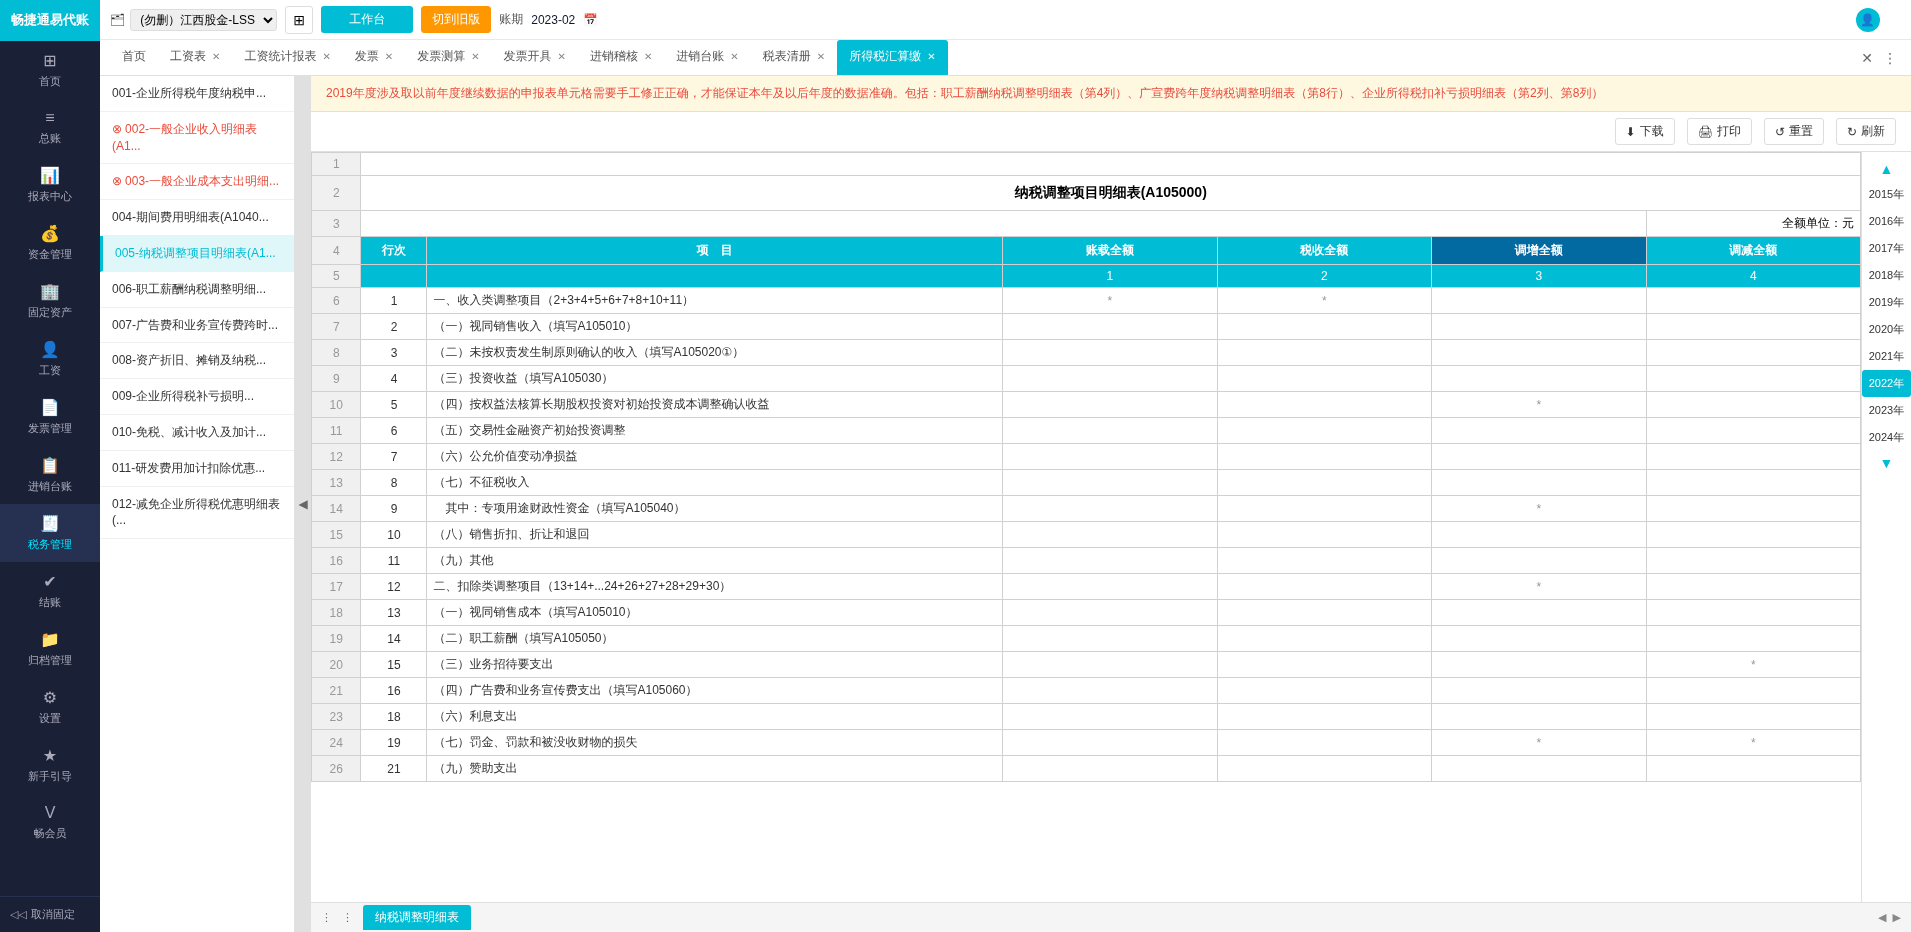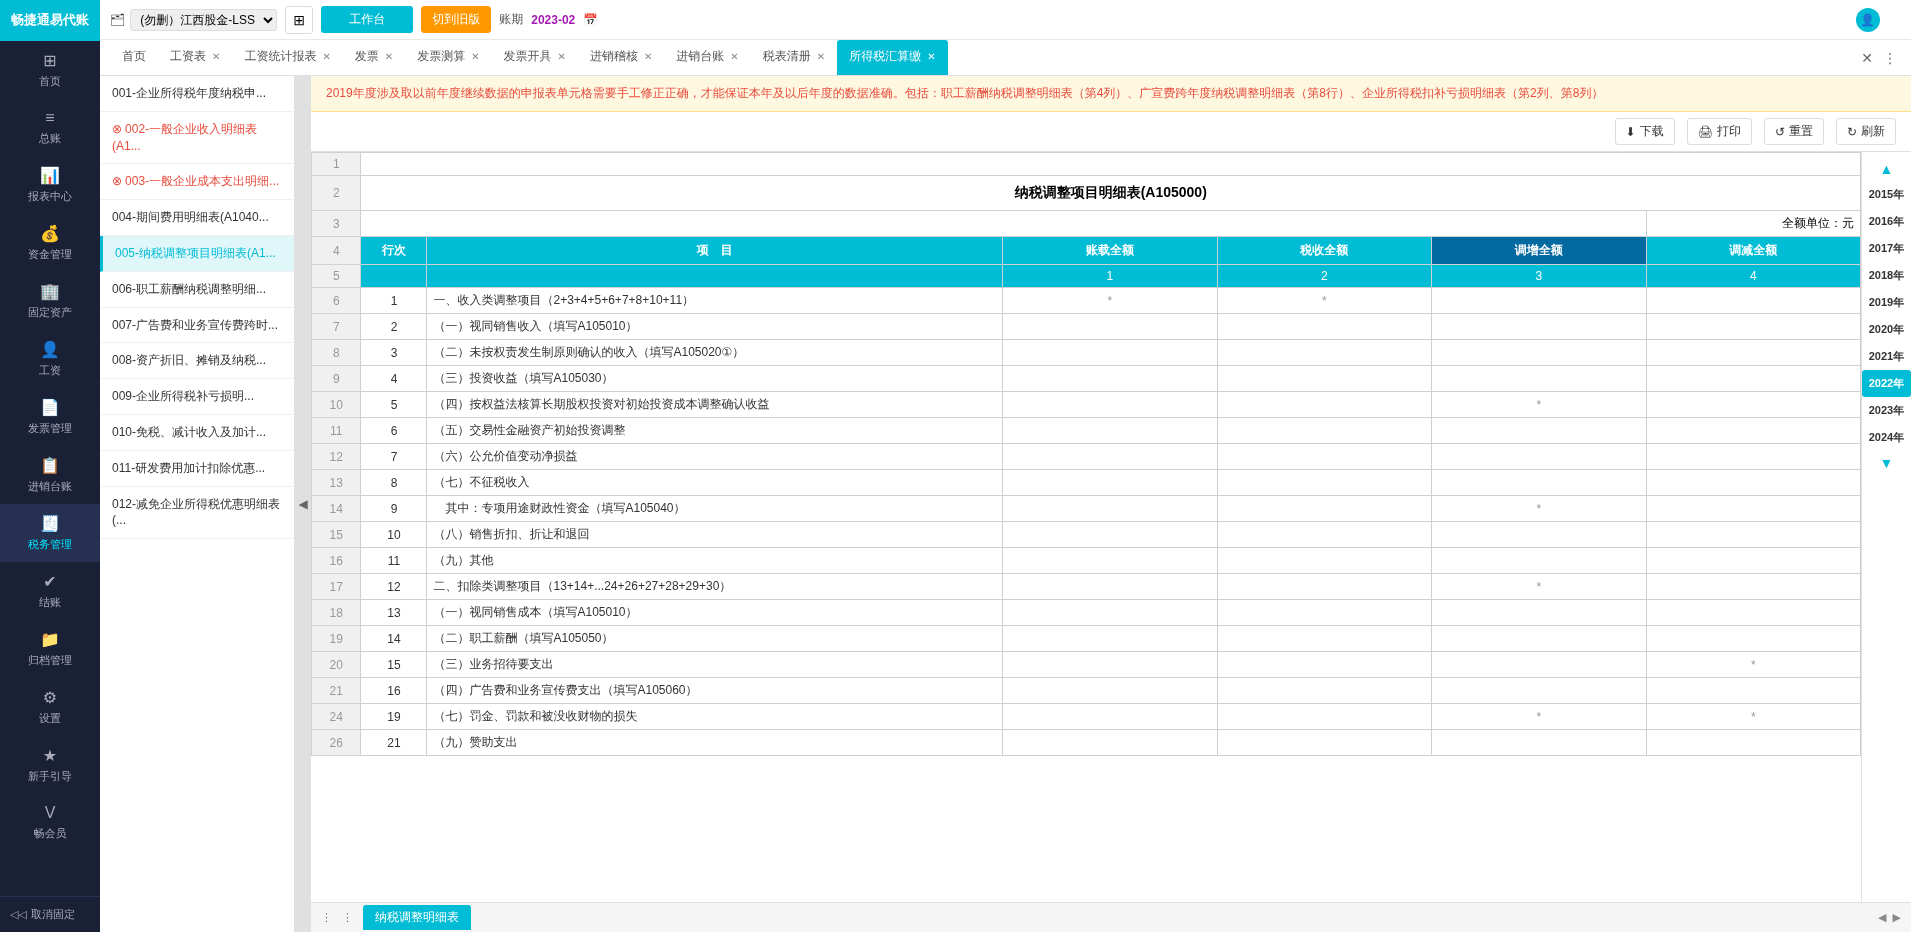--- a/index.html
+++ b/index.html
@@ -62,21 +62,21 @@
     .sheet-table { border-collapse: collapse; width: 100%; font-size: 12px; }
     .sheet-table th, .sheet-table td { border: 1px solid #d0d0d0; padding: 4px 6px; white-space: nowrap; }
     .sheet-table td.line-num { text-align: center; width: 40px; color: #333; }
     .sheet-table td.item-name { color: #333; }
     .sheet-table td.value-cell { text-align: right; min-width: 100px; }
     .sheet-table td.asterisk { text-align: center; color: #999; }
     .row-index-col { background: #f0f0f0; text-align: center; color: #999; width: 30px; border: 1px solid #d0d0d0; }
 
     
     .year-sidebar { width: 50px; background: #fff; border-left: 1px solid #e0e0e0; display: flex; flex-direction: column; align-items: center; padding: 5px 0; overflow-y: auto; flex-shrink: 0; }
-    .year-btn { padding: 6px 3px; font-size: 11px; color: #333; cursor: pointer; text-align: center; width: 100%; font-weight: bold; }
+    .year-btn { padding: 6px 3px; font-size: 11px; color: #333; cursor: pointer; text-align: center; width: 100%; }
     .year-btn.active { background: #00bcd4; color: #fff; border-radius: 3px; }
     .year-nav { padding: 4px; cursor: pointer; color: #00bcd4; font-size: 14px; }
 
     
     .bottom-bar { background: #f5f5f5; border-top: 1px solid #e0e0e0; height: 30px; display: flex; align-items: center; padding: 0 10px; flex-shrink: 0; }
     .bottom-tab { padding: 4px 12px; background: #00bcd4; color: #fff; border-radius: 3px 3px 0 0; font-size: 12px; cursor: pointer; }
 
     .sheet-scroll-area { display: flex; flex: 1; overflow: hidden; }
 
     
@@ -157,21 +157,21 @@
     <div class="topbar-company">
       <span>🗂</span>
       <select>
         <option>(勿删）江西股金-LSS</option>
       </select>
     </div>
     <div class="topbar-icon-btn">⊞</div>
     <button class="topbar-btn">工作台</button>
     <button class="topbar-btn-outline" style="background:#ff9800;color:#fff;border-color:#ff9800;">切到旧版</button>
     <span style="color:#555;">账期</span>
-    <span style="color:#a21caf;font-weight:bold;">2023-02</span>
+    <span style="color:#0f172a;font-weight:normal;">2023-02</span>
     <span>📅</span>
     <div class="topbar-right">
       <span style="cursor:pointer;">🎧 <span>人工咨询</span></span>
       <span style="width:24px;height:24px;border-radius:50%;background:#00bcd4;display:inline-flex;align-items:center;justify-content:center;color:#fff;">👤</span>
       <span>徐泽华</span>
     </div>
   </div>
 
   <div class="nav-tabs">
     <div class="nav-tab">
@@ -473,20 +473,29 @@
               <tr>
                 <td class="row-index-col">21</td>
                 <td class="line-num">16</td>
                 <td class="item-name">（四）广告费和业务宣传费支出（填写A105060）</td>
                 <td class="value-cell"></td>
                 <td class="value-cell"></td>
                 <td class="value-cell"></td>
                 <td class="value-cell"></td>
               </tr>
               <tr>
+                <td class="row-index-col">23</td>
+                <td class="line-num">18</td>
+                <td class="item-name">（六）利息支出</td>
+                <td class="value-cell"></td>
+                <td class="value-cell"></td>
+                <td class="value-cell"></td>
+                <td class="value-cell"></td>
+              </tr>
+              <tr>
                 <td class="row-index-col">24</td>
                 <td class="line-num">19</td>
                 <td class="item-name">（七）罚金、罚款和被没收财物的损失</td>
                 <td class="value-cell"></td>
                 <td class="value-cell"></td>
                 <td class="asterisk">*</td>
                 <td class="asterisk">*</td>
               </tr>
               <tr>
                 <td class="row-index-col">26</td>

